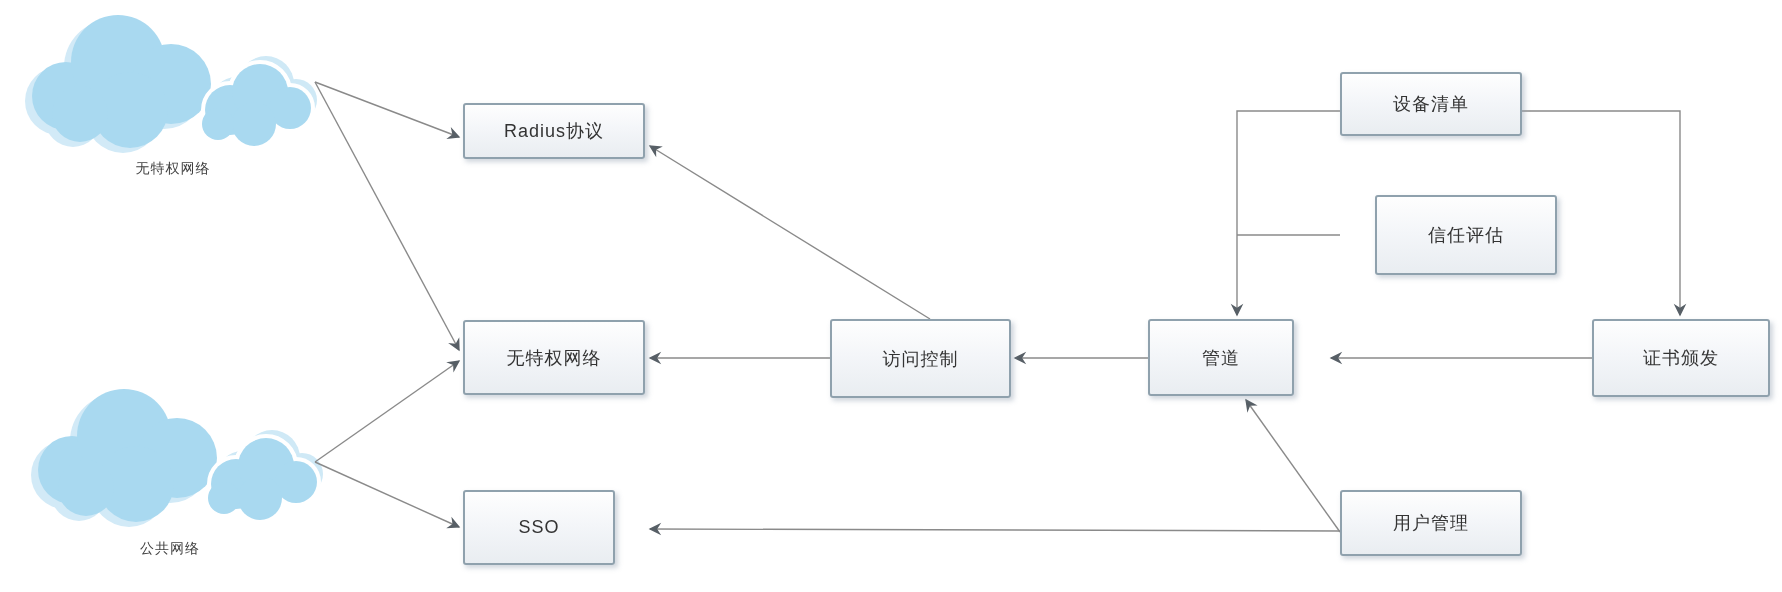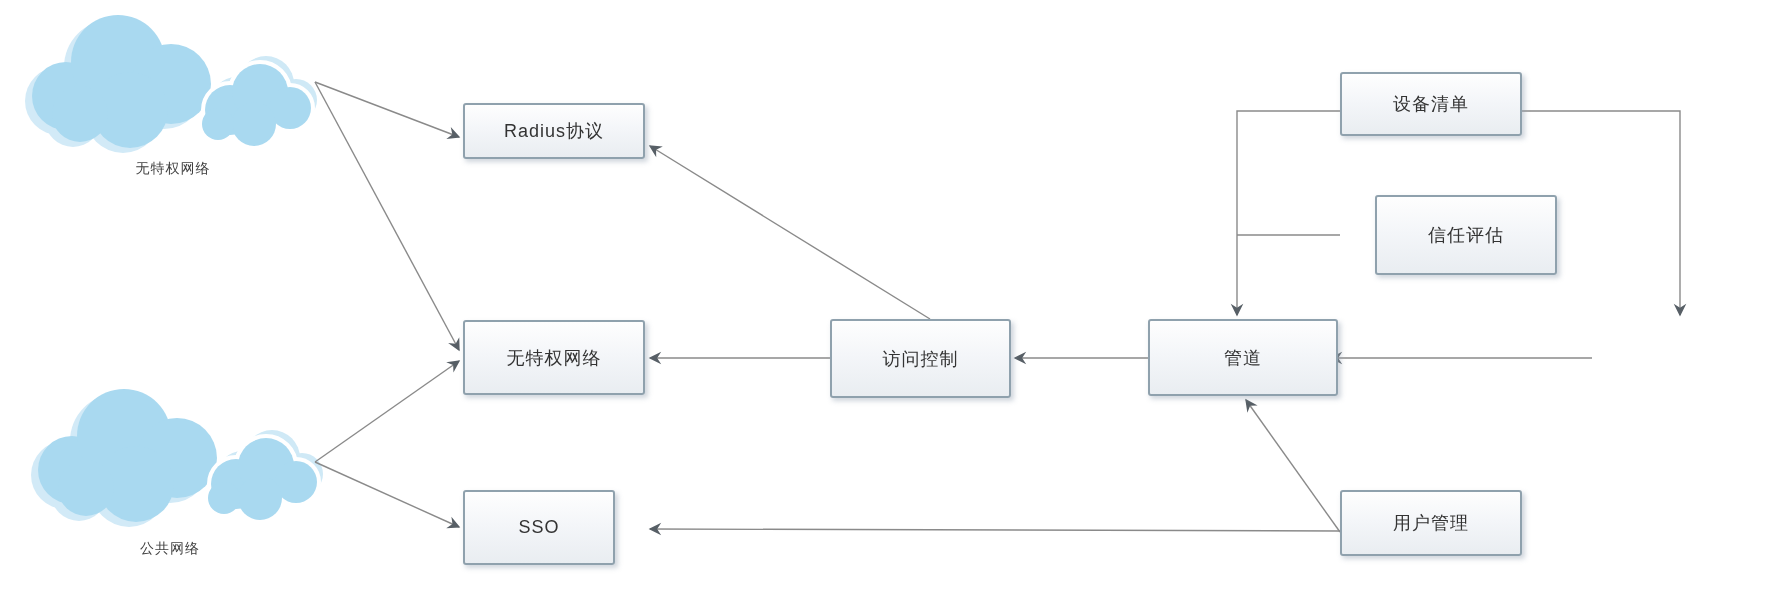--- a/index.html
+++ b/index.html
@@ -123,30 +123,33 @@
   </div>
 
   <div class="node" style="left:463px;top:490px;width:152px;height:75px">
     <span>SSO</span>
   </div>
 
   <div class="node" style="left:830px;top:319px;width:181px;height:79px">
     <span>访问控制</span>
   </div>
 
-  <div class="node" style="left:1148px;top:319px;width:190px;height:77px">
+  <div class="node" style="left:1148px;top:319px;width:146px;height:77px">
     <span>管道</span>
   </div>
 
   <div class="node" style="left:1340px;top:72px;width:182px;height:64px">
     <span>设备清单</span>
   </div>
 
   <div class="node" style="left:1375px;top:195px;width:182px;height:80px">
     <span>信任评估</span>
   </div>
 
+  <div class="node" style="left:1592px;top:319px;width:178px;height:78px">
+    <span>证书颁发</span>
+  </div>
 
   <div class="node" style="left:1340px;top:490px;width:182px;height:66px">
     <span>用户管理</span>
   </div>
 
 </div>
 
 </body></html>

